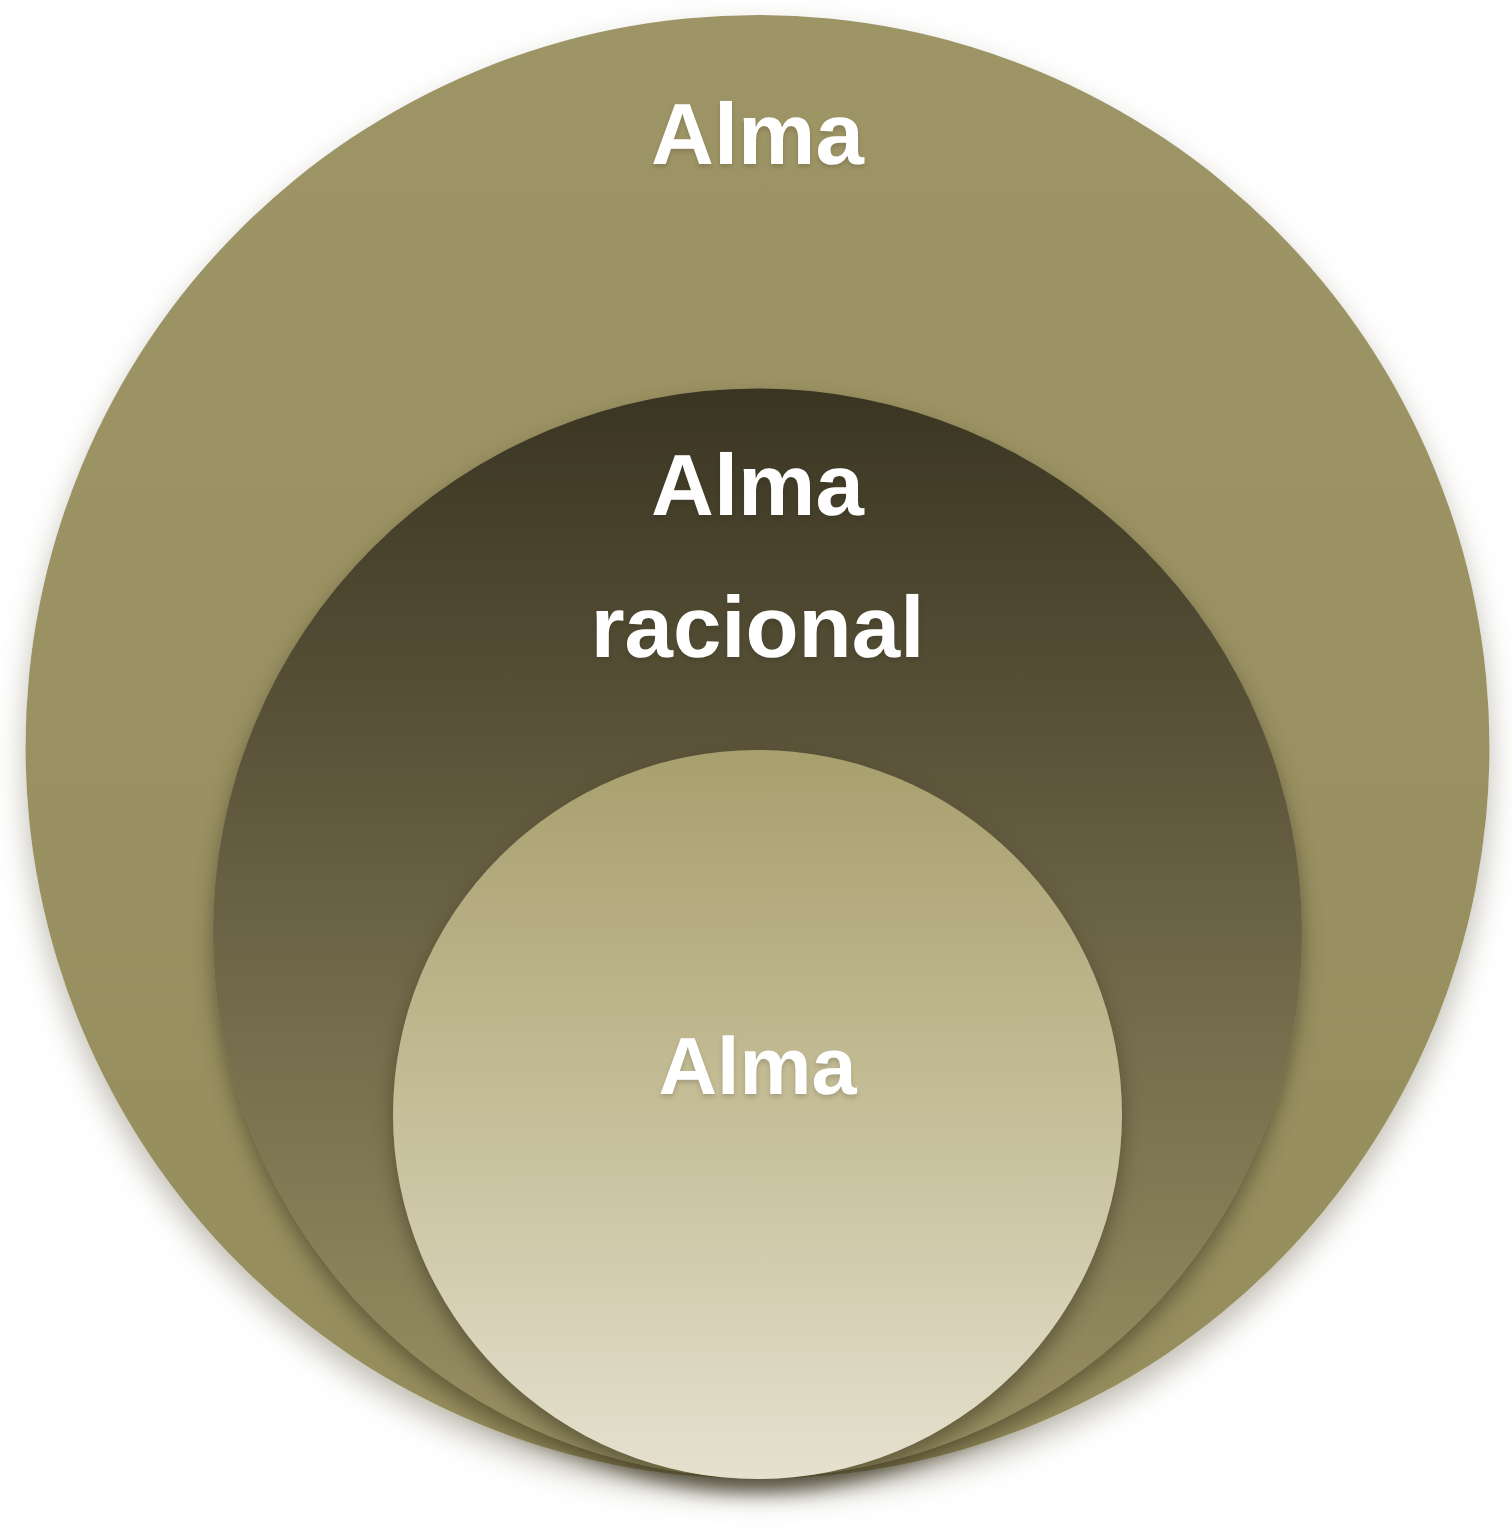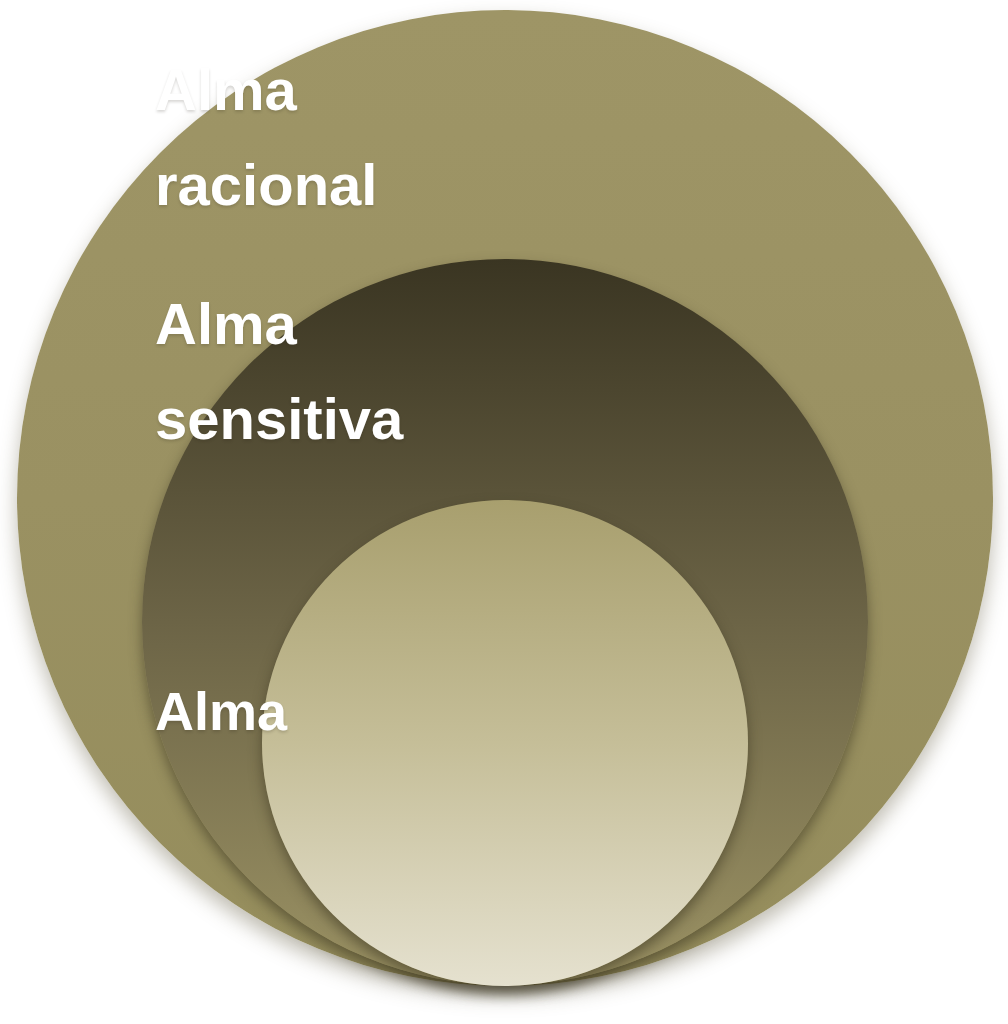--- a/index.html
+++ b/index.html
@@ -41,20 +41,21 @@
     top: 500px;
     width: 486px;
     height: 486px;
     box-shadow: 0 7px 13px rgba(55, 50, 30, 0.55);
   }
   .label {
     position: absolute;
     left: 505px;
     transform: translateX(-50%);
     width: 700px;
+    text-align: center;
     color: #ffffff;
     font-weight: 700;
     text-shadow: 0 2px 3px rgba(40, 35, 20, 0.18);
     white-space: nowrap;
   }
   .label-outer {
     top: 42px;
     font-size: 58px;
     line-height: 95px;
   }
@@ -78,25 +79,24 @@
 <div class="canvas">
 
   <div class="circle circle-outer" style="background: linear-gradient(rgb(158, 149, 102) 0%, rgb(154, 145, 98) 50%, rgb(149, 141, 92) 100%);"></div>
 
   <div class="circle circle-middle" style="background: linear-gradient(rgb(58, 53, 34) 0%, rgb(108, 100, 70) 50%, rgb(155, 146, 100) 100%);"></div>
 
   <div class="circle circle-inner" style="background: linear-gradient(rgb(168, 159, 110) 0%, rgb(197, 190, 152) 50%, rgb(229, 225, 207) 100%);"></div>
 
   <div class="label label-outer" style="color: rgb(255, 255, 255);">
     <span class="line">Alma</span>
-    <span class="line">racional</span>
   </div>
 
   <div class="label label-middle" style="color: rgb(255, 255, 255);">
     <span class="line">Alma</span>
-    <span class="line">sensitiva</span>
+    <span class="line">racional</span>
   </div>
 
   <div class="label label-inner" style="color: rgb(255, 255, 255);">
     <span class="line">Alma</span>
   </div>
 
 </div>
 
 </body></html>

